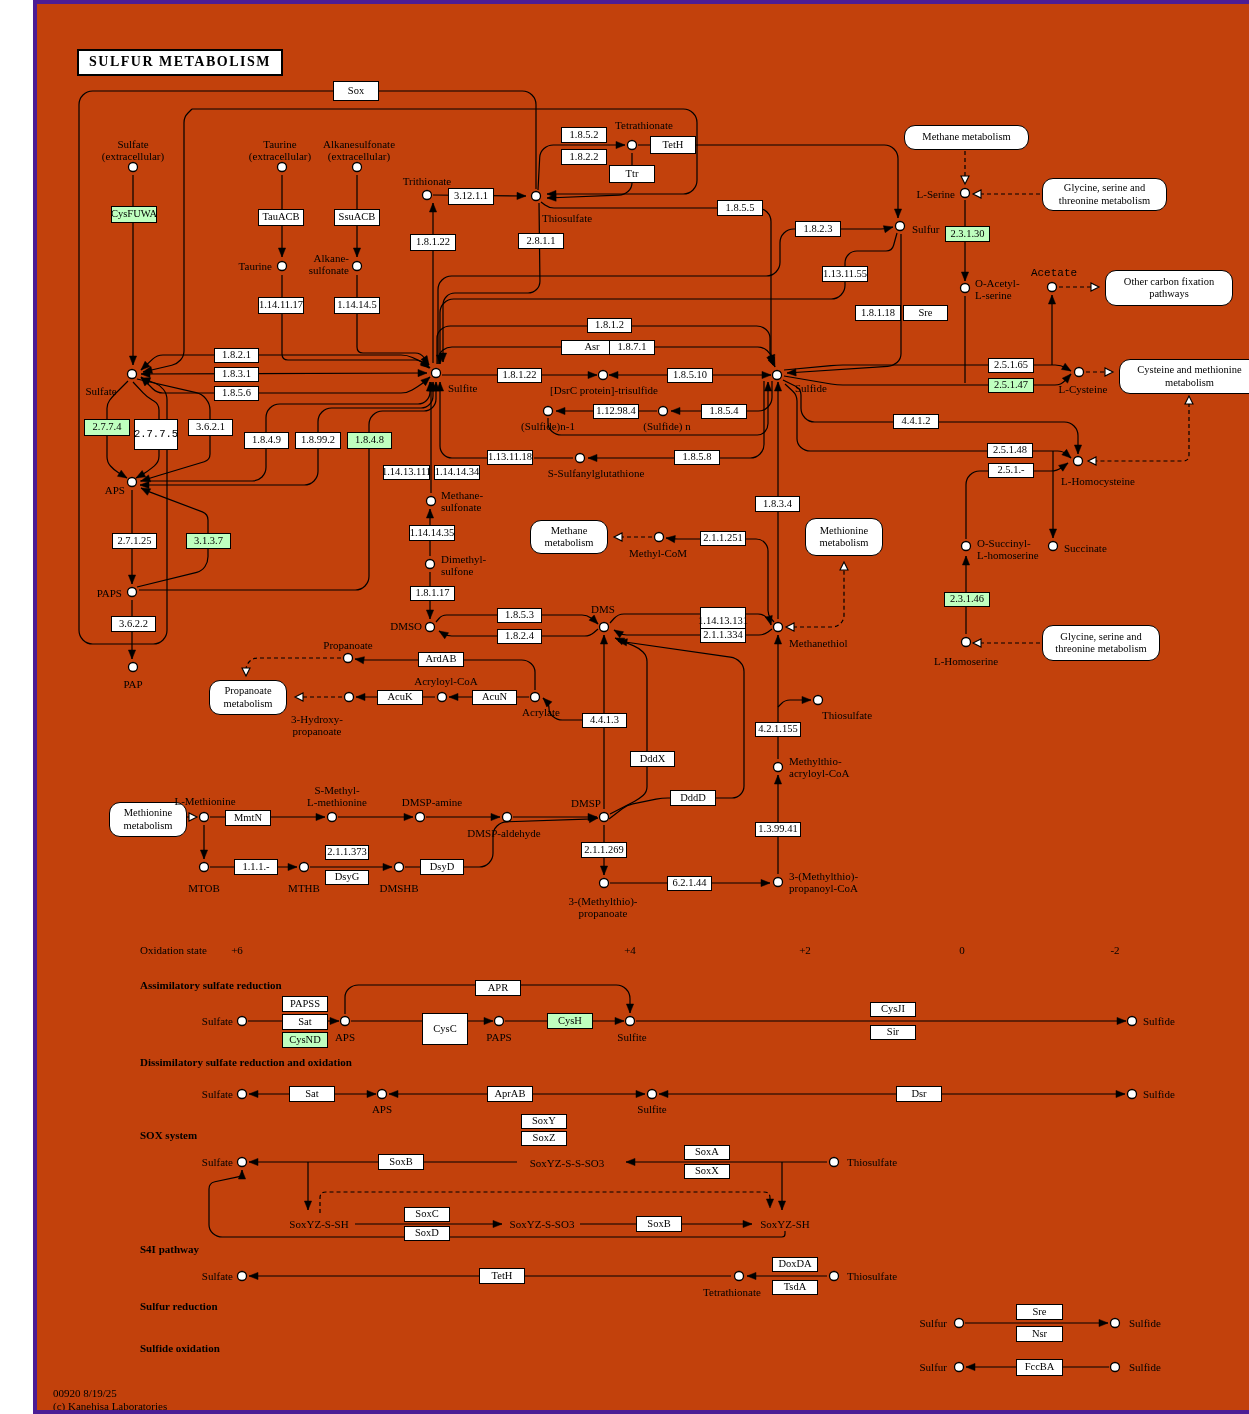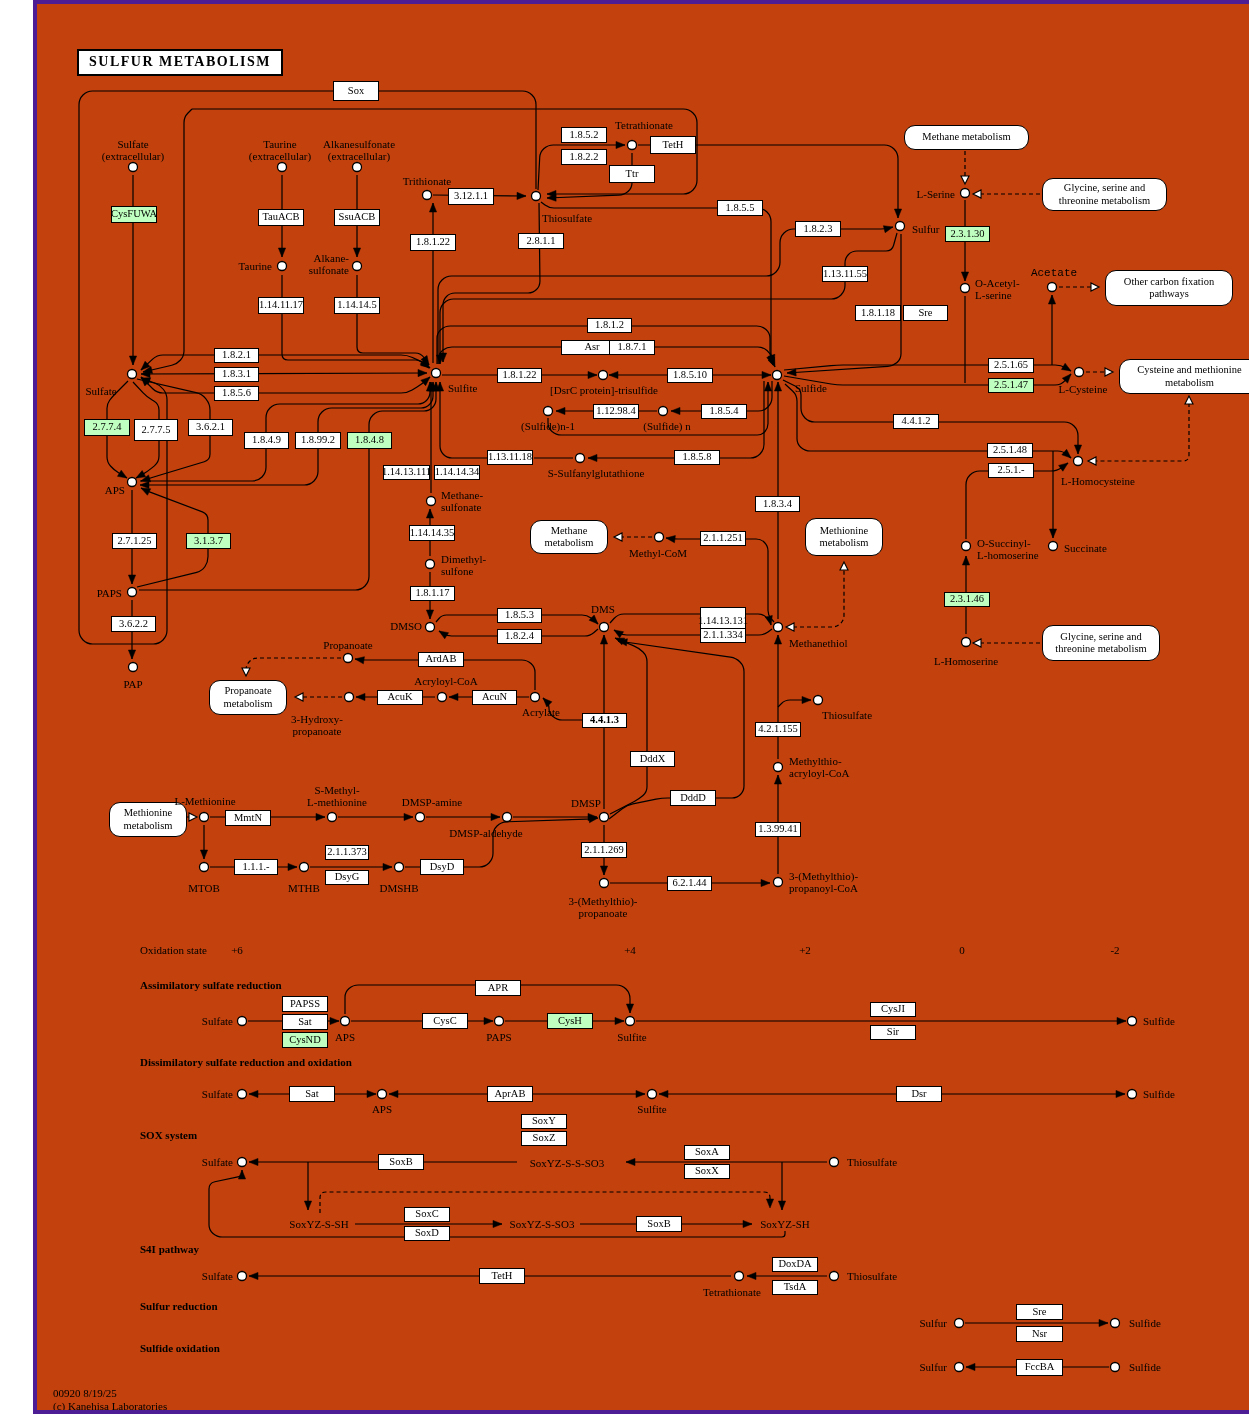--- a/index.html
+++ b/index.html
@@ -342,21 +342,21 @@
       <div class="ebox" style="left: 785px; top: 262px; width: 46px; height: 16px;">1.13.11.55</div>
       <div class="ebox" style="left: 818px; top: 301px; width: 46px; height: 16px;">1.8.1.18</div>
       <div class="ebox" style="left: 866px; top: 301px; width: 45px; height: 16px;">Sre</div>
       <div class="ebox green" style="left: 908px; top: 222px; width: 45px; height: 16px; background: rgb(191, 255, 191);">2.3.1.30</div>
       <div class="ebox" style="left: 951px; top: 354px; width: 46px; height: 15px;">2.5.1.65</div>
       <div class="ebox green" style="left: 951px; top: 374px; width: 46px; height: 15px; background: rgb(191, 255, 191);">2.5.1.47</div>
       <div class="ebox" style="left: 177px; top: 344px; width: 45px; height: 15px;">1.8.2.1</div>
       <div class="ebox" style="left: 177px; top: 363px; width: 45px; height: 15px;">1.8.3.1</div>
       <div class="ebox" style="left: 177px; top: 382px; width: 45px; height: 15px;">1.8.5.6</div>
       <div class="ebox green" style="left: 47px; top: 415px; width: 46px; height: 17px; background: rgb(191, 255, 191);">2.7.7.4</div>
-      <div class="ebox" style="left: 97px; top: 415px; width: 44px; height: 22px;">2.7.7.5</div>
+      <div class="ebox" style="left: 97px; top: 415px; width: 44px; height: 31px; font-family: Liberation Mono, monospace;">2.7.7.5</div>
       <div class="ebox" style="left: 151px; top: 415px; width: 45px; height: 17px;">3.6.2.1</div>
       <div class="ebox" style="left: 207px; top: 428px; width: 45px; height: 17px;">1.8.4.9</div>
       <div class="ebox" style="left: 258px; top: 428px; width: 46px; height: 17px;">1.8.99.2</div>
       <div class="ebox green" style="left: 310px; top: 428px; width: 45px; height: 17px; background: rgb(191, 255, 191);">1.8.4.8</div>
       <div class="ebox" style="left: 75px; top: 529px; width: 45px; height: 16px;">2.7.1.25</div>
       <div class="ebox green" style="left: 149px; top: 529px; width: 45px; height: 16px; background: rgb(191, 255, 191);">3.1.3.7</div>
       <div class="ebox" style="left: 74px; top: 612px; width: 45px; height: 16px;">3.6.2.2</div>
       <div class="ebox" style="left: 550px; top: 314px; width: 45px; height: 15px;">1.8.1.2</div>
       <div class="ebox" style="left: 524px; top: 336px; width: 62px; height: 15px;">Asr</div>
       <div class="ebox" style="left: 572px; top: 336px; width: 46px; height: 15px;">1.8.7.1</div>
@@ -376,37 +376,37 @@
       <div class="ebox" style="left: 663px; top: 603px; width: 46px; height: 29px;">1.14.13.131</div>
       <div class="ebox" style="left: 663px; top: 624px; width: 46px; height: 15px;">2.1.1.334</div>
       <div class="ebox" style="left: 718px; top: 492px; width: 45px; height: 16px;">1.8.3.4</div>
       <div class="ebox" style="left: 856px; top: 410px; width: 46px; height: 15px;">4.4.1.2</div>
       <div class="ebox" style="left: 950px; top: 439px; width: 46px; height: 15px;">2.5.1.48</div>
       <div class="ebox" style="left: 951px; top: 459px; width: 46px; height: 15px;">2.5.1.-</div>
       <div class="ebox green" style="left: 907px; top: 588px; width: 46px; height: 15px; background: rgb(191, 255, 191);">2.3.1.46</div>
       <div class="ebox" style="left: 381px; top: 648px; width: 46px; height: 15px;">ArdAB</div>
       <div class="ebox" style="left: 340px; top: 686px; width: 46px; height: 15px;">AcuK</div>
       <div class="ebox" style="left: 435px; top: 686px; width: 45px; height: 15px;">AcuN</div>
-      <div class="ebox" style="left: 545px; top: 709px; width: 45px; height: 15px; font-weight: bold;">4.4.1.3</div>
+      <div class="ebox" style="left: 545px; top: 709px; width: 45px; height: 15px;">4.4.1.3</div>
       <div class="ebox" style="left: 593px; top: 747px; width: 45px; height: 16px;">DddX</div>
       <div class="ebox" style="left: 633px; top: 786px; width: 46px; height: 16px;">DddD</div>
       <div class="ebox" style="left: 718px; top: 718px; width: 46px; height: 15px;">4.2.1.155</div>
       <div class="ebox" style="left: 718px; top: 818px; width: 46px; height: 15px;">1.3.99.41</div>
       <div class="ebox" style="left: 630px; top: 872px; width: 45px; height: 15px;">6.2.1.44</div>
       <div class="ebox" style="left: 544px; top: 838px; width: 46px; height: 16px;">2.1.1.269</div>
       <div class="ebox" style="left: 188px; top: 806px; width: 46px; height: 16px;">MmtN</div>
       <div class="ebox" style="left: 197px; top: 855px; width: 44px; height: 16px;">1.1.1.-</div>
       <div class="ebox" style="left: 288px; top: 841px; width: 44px; height: 15px;">2.1.1.373</div>
       <div class="ebox" style="left: 288px; top: 866px; width: 44px; height: 15px;">DsyG</div>
       <div class="ebox" style="left: 383px; top: 855px; width: 44px; height: 16px;">DsyD</div>
       <div class="ebox" style="left: 245px; top: 992px; width: 46px; height: 16px;">PAPSS</div>
       <div class="ebox" style="left: 245px; top: 1010px; width: 46px; height: 16px;">Sat</div>
       <div class="ebox green" style="left: 245px; top: 1028px; width: 46px; height: 16px; background: rgb(191, 255, 191);">CysND</div>
       <div class="ebox" style="left: 438px; top: 976px; width: 46px; height: 16px;">APR</div>
-      <div class="ebox" style="left: 385px; top: 1009px; width: 46px; height: 16px;">CysC</div>
+      <div class="ebox" style="left: 385px; top: 1009px; width: 46px; height: 32px;">CysC</div>
       <div class="ebox green" style="left: 510px; top: 1009px; width: 46px; height: 16px; background: rgb(191, 255, 191);">CysH</div>
       <div class="ebox" style="left: 833px; top: 998px; width: 46px; height: 15px;">CysJI</div>
       <div class="ebox" style="left: 833px; top: 1021px; width: 46px; height: 15px;">Sir</div>
       <div class="ebox" style="left: 252px; top: 1082px; width: 46px; height: 16px;">Sat</div>
       <div class="ebox" style="left: 450px; top: 1082px; width: 46px; height: 16px;">AprAB</div>
       <div class="ebox" style="left: 859px; top: 1082px; width: 46px; height: 16px;">Dsr</div>
       <div class="ebox" style="left: 341px; top: 1150px; width: 46px; height: 16px;">SoxB</div>
       <div class="ebox" style="left: 484px; top: 1110px; width: 46px; height: 15px;">SoxY</div>
       <div class="ebox" style="left: 484px; top: 1127px; width: 46px; height: 15px;">SoxZ</div>
       <div class="ebox" style="left: 647px; top: 1141px; width: 46px; height: 15px;">SoxA</div>
@@ -489,21 +489,21 @@
       <div class="lbl l" style="left: 752px; top: 763px;">Methylthio-
 acryloyl-CoA</div>
       <div class="lbl l" style="left: 752px; top: 878px;">3-(Methylthio)-
 propanoyl-CoA</div>
       <div class="lbl c" style="left: 566px; top: 903px;">3-(Methylthio)-
 propanoate</div>
       <div class="lbl c" style="left: 168px; top: 797px;">L-Methionine</div>
       <div class="lbl c" style="left: 300px; top: 792px;">S-Methyl-
 L-methionine</div>
       <div class="lbl c" style="left: 395px; top: 798px;">DMSP-amine</div>
-      <div class="lbl c" style="left: 449px; top: 829px;">DMSP-aldehyde</div>
+      <div class="lbl c" style="left: 467px; top: 829px;">DMSP-aldehyde</div>
       <div class="lbl c" style="left: 549px; top: 799px;">DMSP</div>
       <div class="lbl c" style="left: 167px; top: 884px;">MTOB</div>
       <div class="lbl c" style="left: 267px; top: 884px;">MTHB</div>
       <div class="lbl c" style="left: 362px; top: 884px;">DMSHB</div>
       <div class="lbl l" style="left: 103px; top: 946px;">Oxidation state</div>
       <div class="lbl c" style="left: 200px; top: 946px;">+6</div>
       <div class="lbl c" style="left: 593px; top: 946px;">+4</div>
       <div class="lbl c" style="left: 768px; top: 946px;">+2</div>
       <div class="lbl c" style="left: 925px; top: 946px;">0</div>
       <div class="lbl c" style="left: 1078px; top: 946px;">-2</div>

